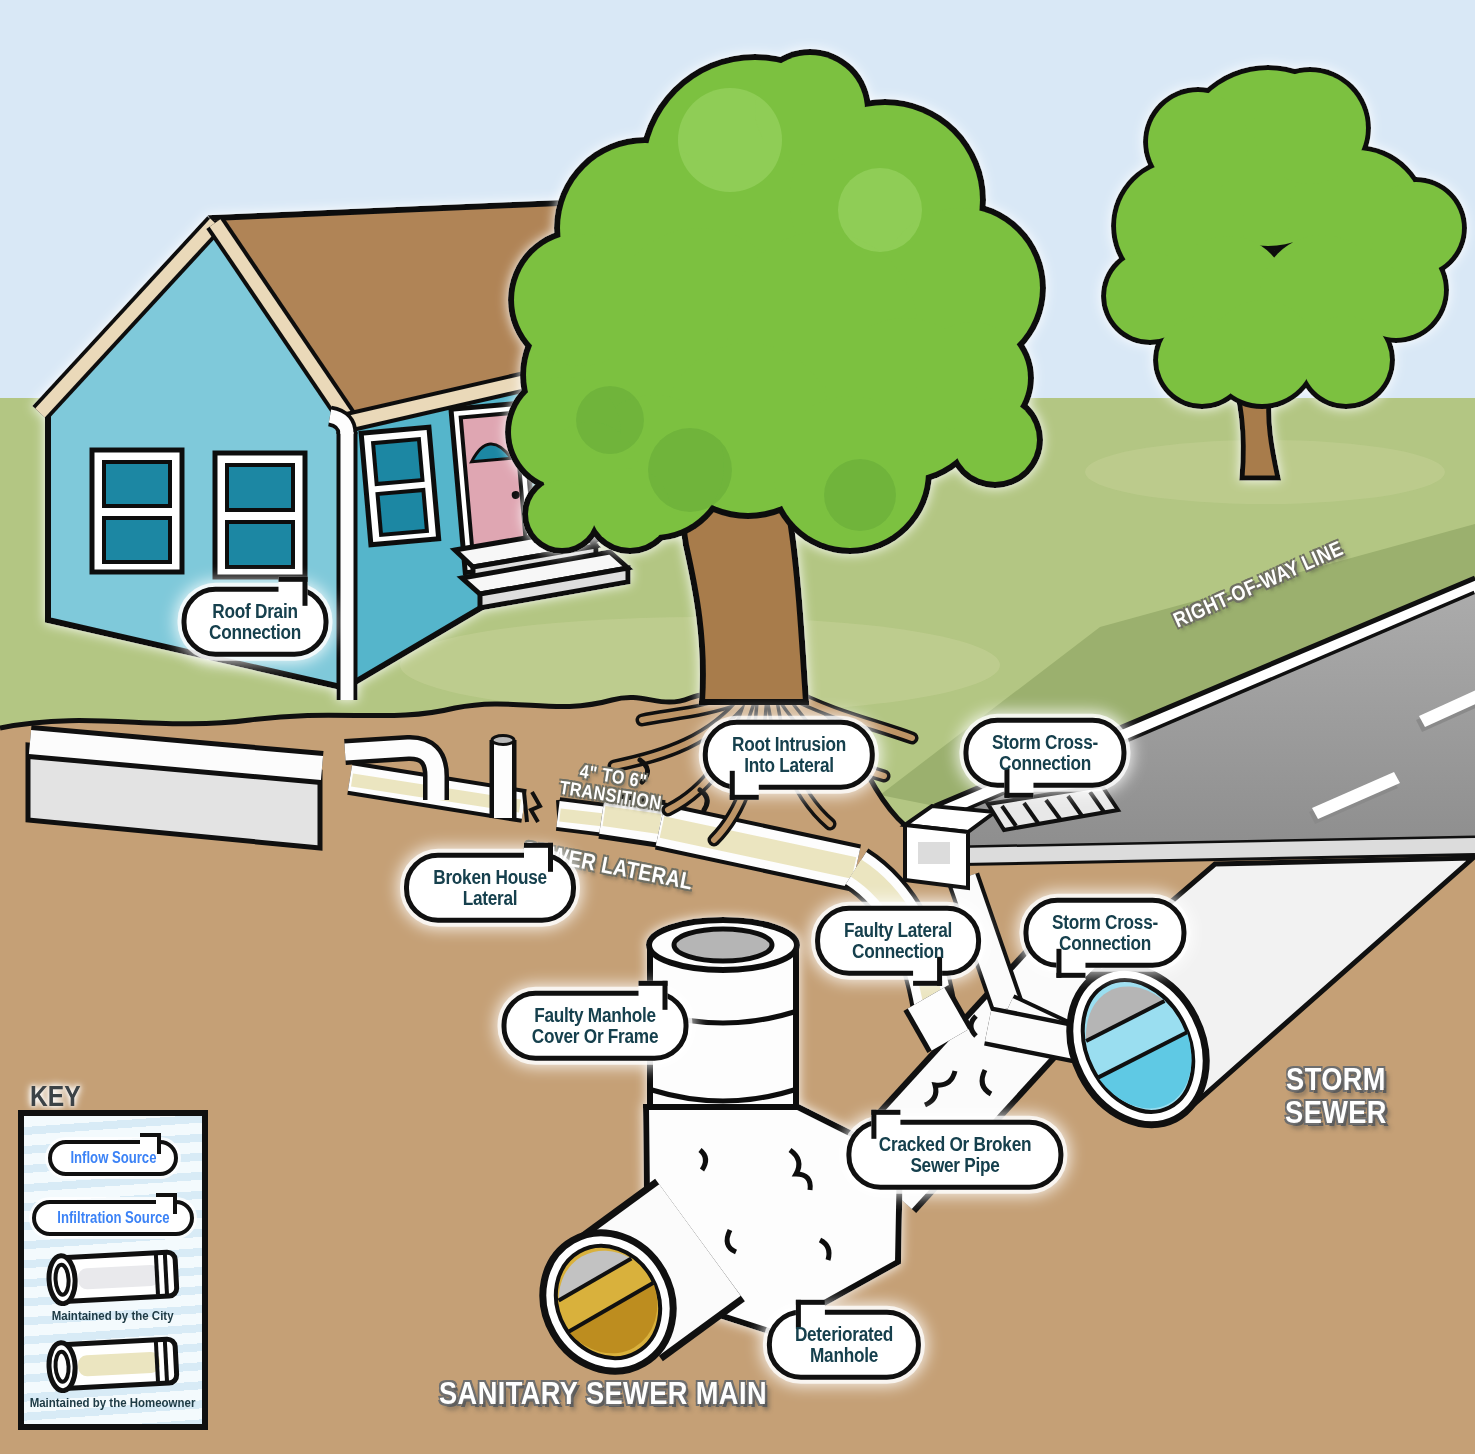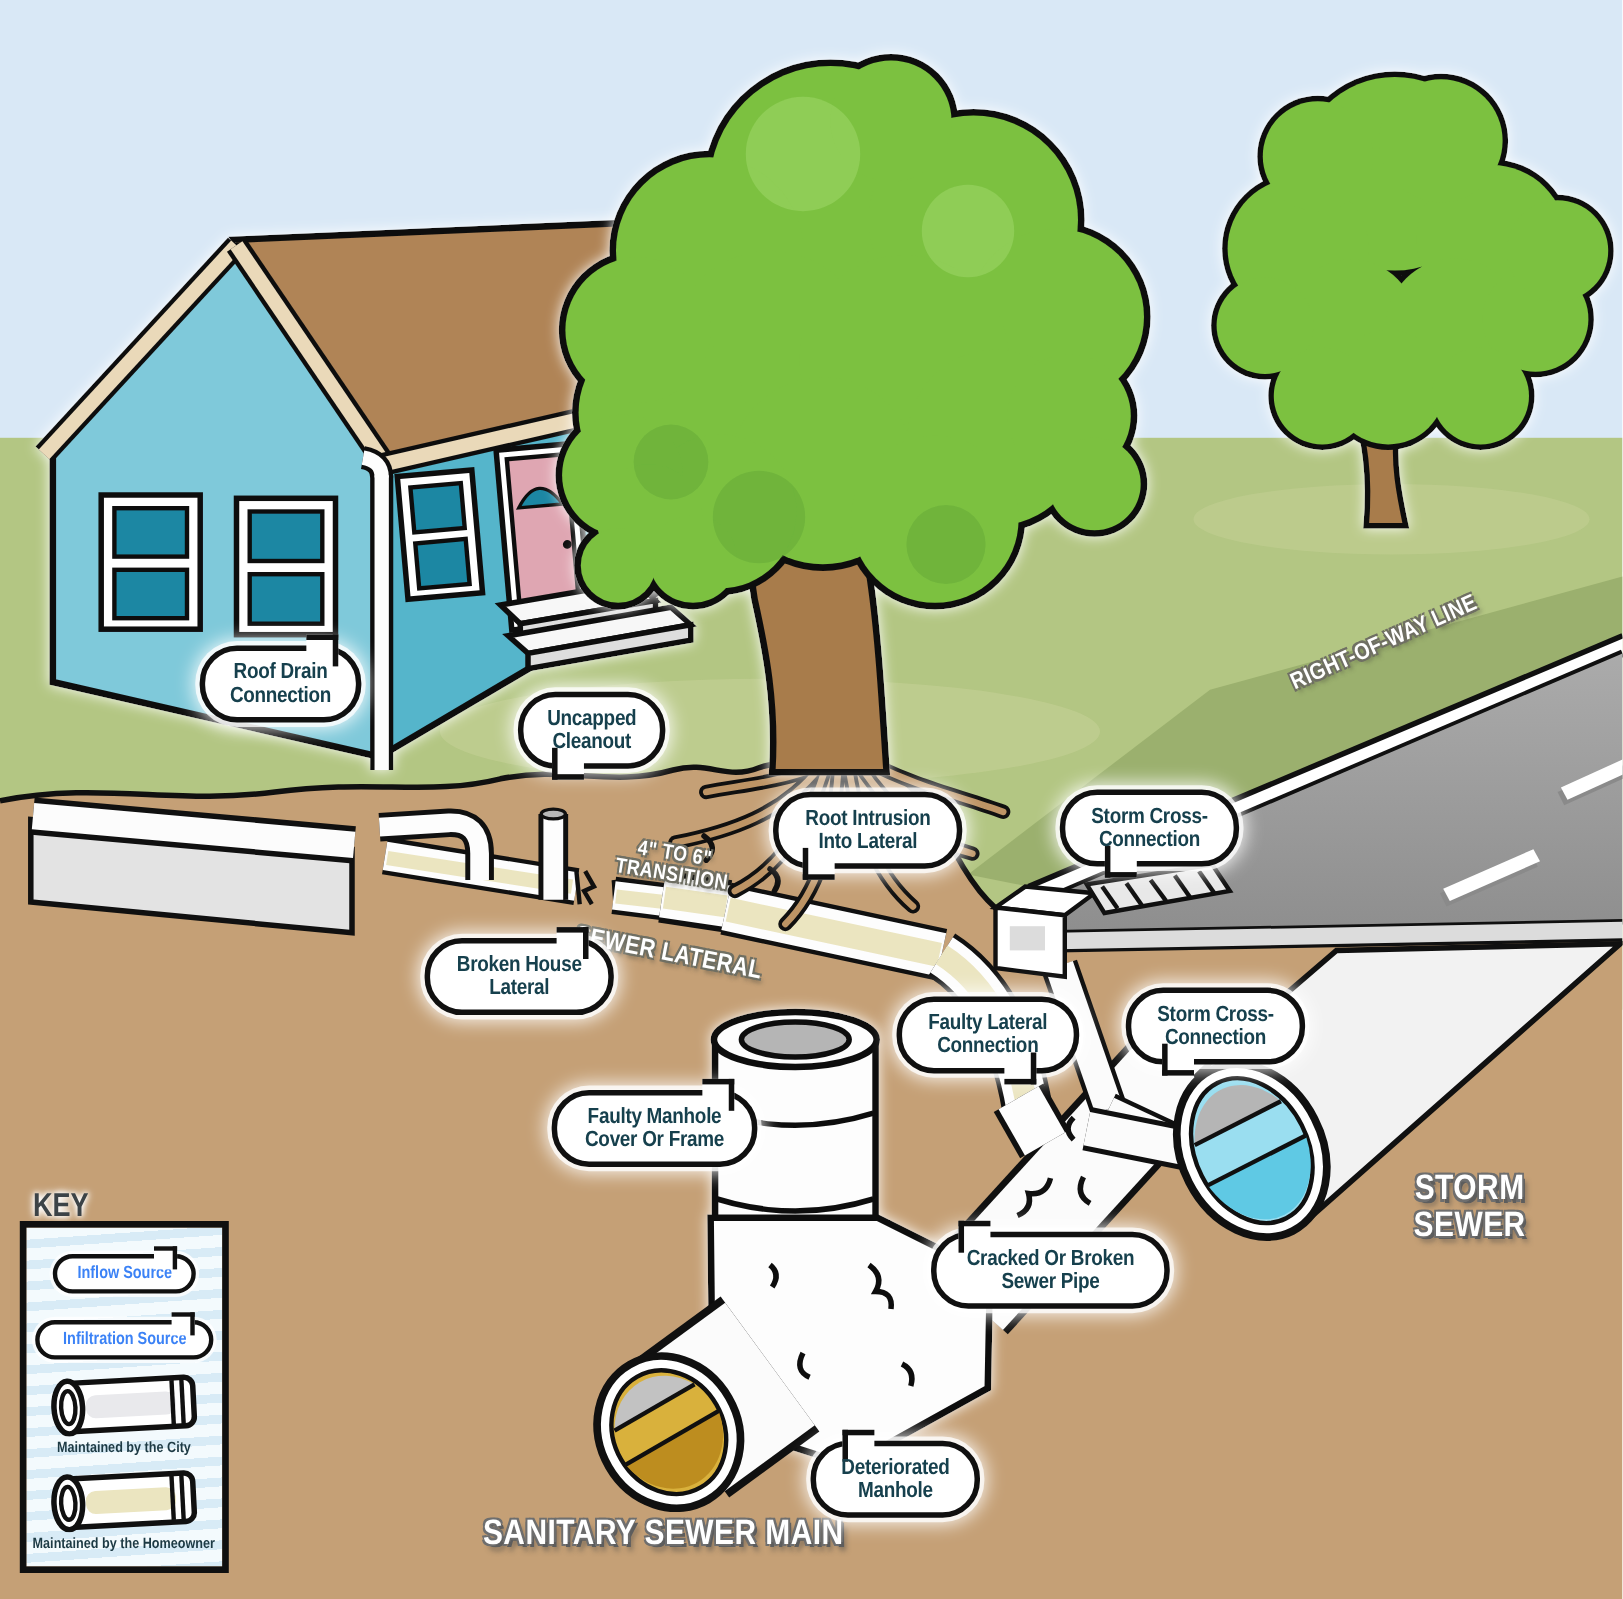--- a/index.html
+++ b/index.html
@@ -13,28 +13,28 @@
           text-align:center;color:#16404d;font-weight:bold;font-size:20px;
           line-height:1.06;letter-spacing:-0.3px;z-index:10;
           box-shadow:0 0 0 4px rgba(255,255,255,.75),0 0 16px 6px rgba(255,255,255,.85);}
   .bubble .btxt{display:inline-block;transform:scaleX(.86);transform-origin:center;
           white-space:pre-line;position:relative;z-index:2;}
   .tail{position:absolute;width:24px;height:24px;background:#fff;
         border-right:5px solid #101010;border-bottom:5px solid #101010;z-index:1;}
   .b-roof{left:255px;top:622px;}        .b-roof .tail{top:-15px;right:16px;transform:rotate(-90deg);}
   .b-cleanout{left:538px;top:664px;}    .b-cleanout .tail{bottom:-15px;left:26px;transform:rotate(90deg);}
   .b-foundation{left:100px;top:818px;}  .b-foundation .tail{top:-15px;right:20px;transform:rotate(-90deg);}
-  .b-broken{left:472px;top:888px;}      .b-broken .tail{top:-15px;right:18px;transform:rotate(-90deg);}
+  .b-broken{left:490px;top:888px;}      .b-broken .tail{top:-15px;right:18px;transform:rotate(-90deg);}
   .b-root{left:789px;top:755px;}        .b-root .tail{bottom:-15px;left:22px;transform:rotate(90deg);}
   .b-storm1{left:1045px;top:753px;}     .b-storm1 .tail{bottom:-15px;left:36px;transform:rotate(90deg);}
   .b-faulty{left:898px;top:941px;}      .b-faulty .tail{bottom:-15px;right:34px;transform:rotate(0deg);}
   .b-storm2{left:1105px;top:933px;}     .b-storm2 .tail{bottom:-15px;left:28px;transform:rotate(90deg);}
   .b-manhole{left:595px;top:1004px;margin-top:22px;}    .b-manhole .tail{top:-15px;right:16px;transform:rotate(-90deg);}
   .b-cracked{left:955px;top:1155px;}    .b-cracked .tail{top:-15px;left:20px;transform:rotate(180deg);}
-  .b-deter{left:814px;top:1345px;}      .b-deter .tail{top:-15px;left:24px;transform:rotate(180deg);}
+  .b-deter{left:844px;top:1345px;}      .b-deter .tail{top:-15px;left:24px;transform:rotate(180deg);}
 
   
   .slabel{position:absolute;font-weight:bold;text-align:center;color:#fff;
           white-space:pre-line;z-index:6;letter-spacing:.5px;line-height:1.02;}
   .outline-sm{text-shadow:-2px -2px 0 #6f6f63,2px -2px 0 #6f6f63,-2px 2px 0 #6f6f63,
               2px 2px 0 #6f6f63,3px 4px 4px rgba(70,70,60,.55);}
   .outline-lg{text-shadow:-2px -2px 0 #6e6e6e,2px -2px 0 #6e6e6e,-2px 2px 0 #6e6e6e,
               3px 3px 0 #5d5d5d,5px 6px 5px rgba(70,70,70,.5);}
   .l-transition{left:612px;top:786px;font-size:19px;
       transform:translate(-50%,-50%) rotate(9deg) scaleX(.85);}
@@ -394,25 +394,20 @@
       </g>
     </g>
   </g>
 </svg>
 
 <div class="bubble b-roof">
   <span class="tail"></span>
   <span class="btxt">Roof Drain
 Connection</span>
 </div>
-<div class="bubble b-cleanout">
-  <span class="tail"></span>
-  <span class="btxt">Uncapped
-Cleanout</span>
-</div>
 <div class="bubble b-broken">
   <span class="tail"></span>
   <span class="btxt">Broken House
 Lateral</span>
 </div>
 <div class="bubble b-root">
   <span class="tail"></span>
   <span class="btxt">Root Intrusion
 Into Lateral</span>
 </div>

